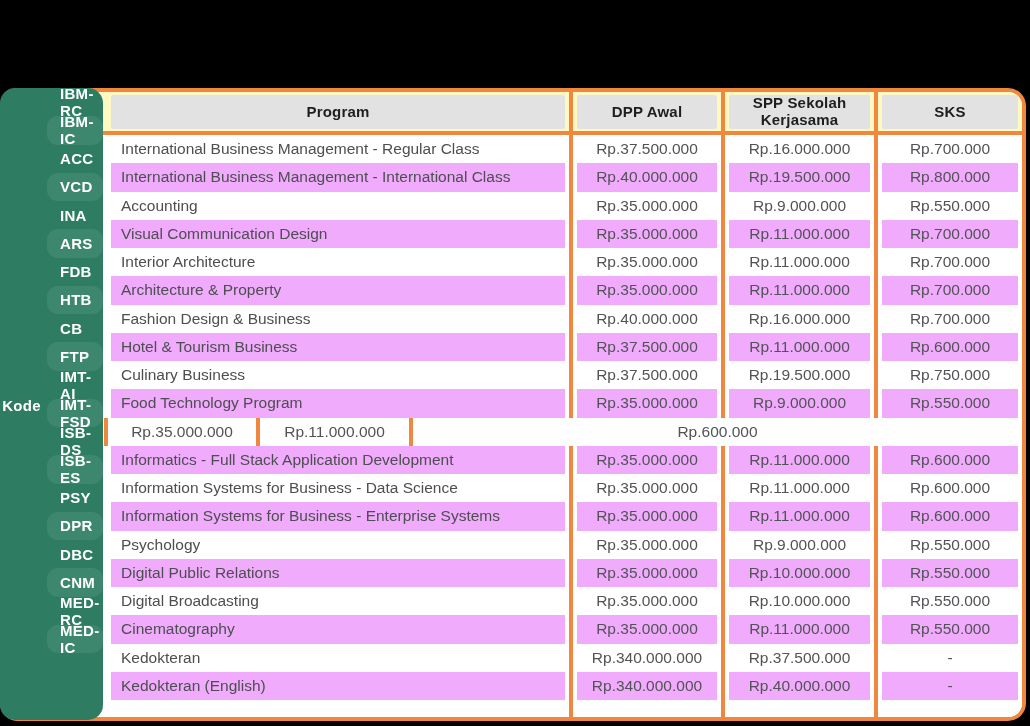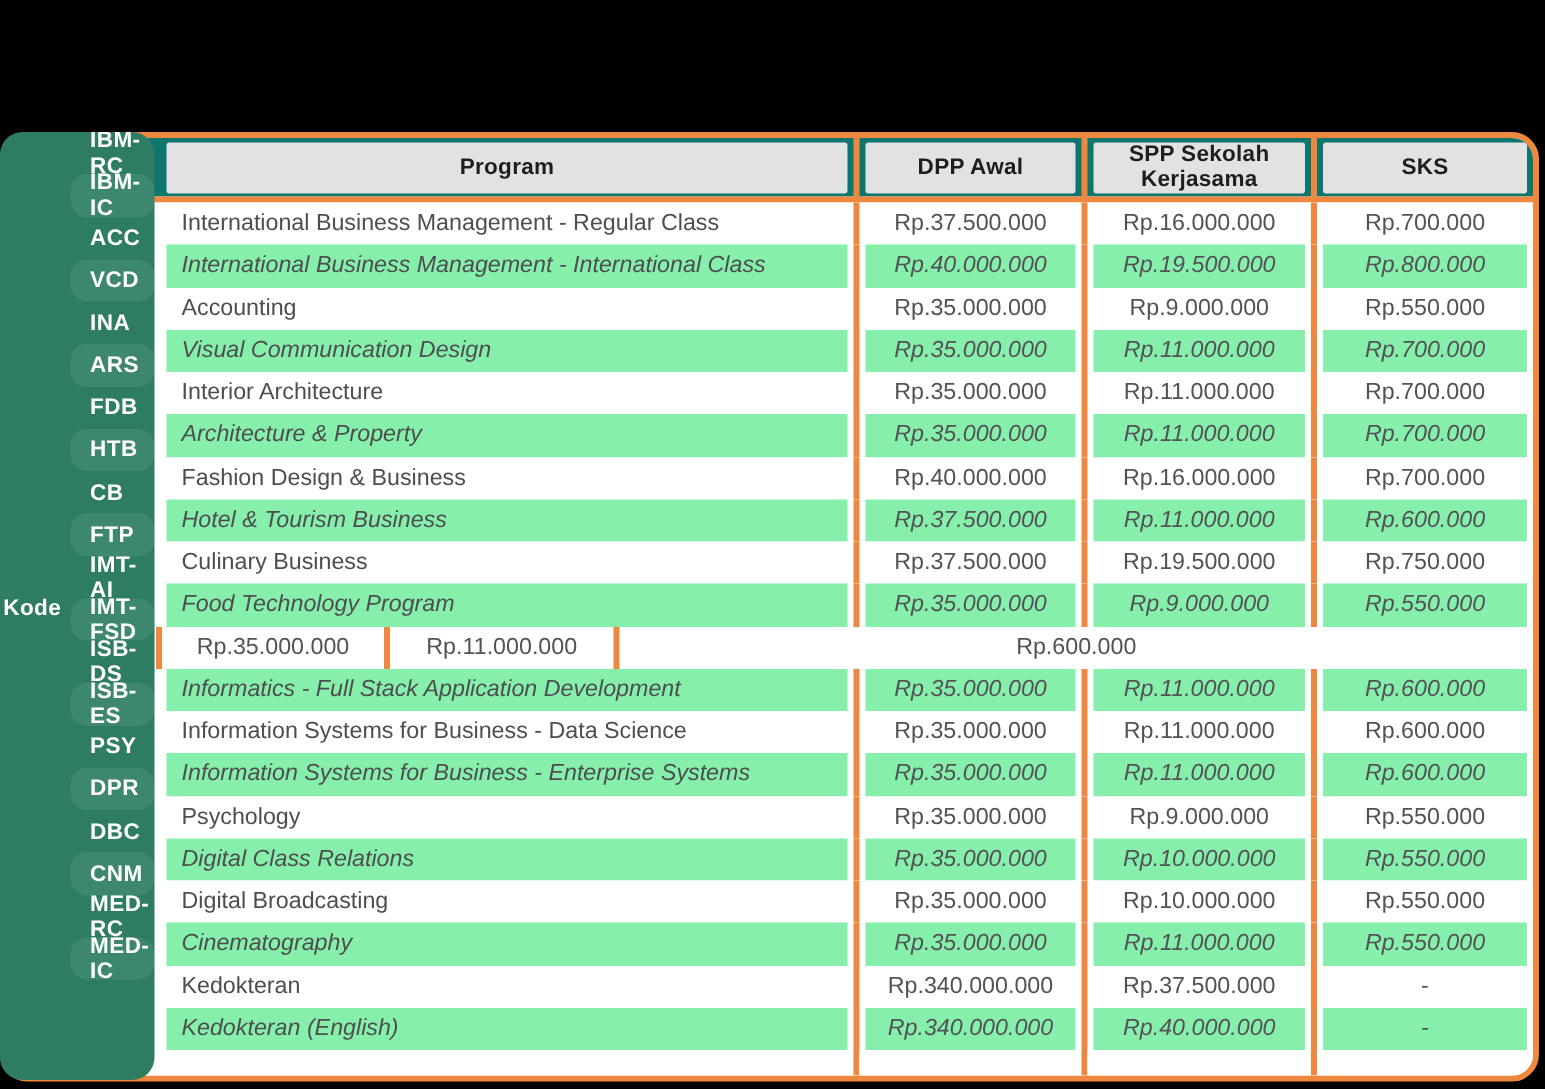--- a/index.html
+++ b/index.html
@@ -28,21 +28,21 @@
     border-radius: 18px;
     display: flex;
     flex-direction: column;
     overflow: hidden;
   }
   
   .header-row {
     display: flex;
     height: 39px;
     flex: 0 0 39px;
-    background: #0f766e;
+    background: #fef9c3;
   }
   .header-hr {
     flex: 0 0 4px;
     height: 4px;
     background: #f0873e;
   }
   .hcell { position: relative; display: flex; }
   .hcell-bg {
     flex: 1;
     margin: 3px 4px 2px 4px;
@@ -79,21 +79,21 @@
   }
   .tcell { display: flex; }
   .tcell-bg {
     flex: 1;
     display: flex;
     align-items: center;
     background: transparent;
     font-size: 15.5px;
     color: #525356;
   }
-  .trow.alt .tcell-bg { background: #86efac; font-style: italic; }
+  .trow.alt .tcell-bg { background: #f0abfc; }
   .tcell.program .tcell-bg {
     margin-left: 7px;
     margin-right: 4px;
     padding-left: 10px;
     justify-content: flex-start;
     color: #4d4e50;
   }
   .tcell.money .tcell-bg {
     margin-left: 4px;
     margin-right: 4px;
@@ -453,21 +453,21 @@
     </div>
     <div class="vline"></div>
     <div class="tcell money c-sks">
       <div class="tcell-bg">Rp.550.000</div>
     </div>
   </div>
 
   <div class="trow alt">
     <div class="c-kode"></div>
     <div class="tcell program c-program">
-      <div class="tcell-bg">Digital Class Relations</div>
+      <div class="tcell-bg">Digital Public Relations</div>
     </div>
     <div class="vline"></div>
     <div class="tcell money c-dpp">
       <div class="tcell-bg">Rp.35.000.000</div>
     </div>
     <div class="vline"></div>
     <div class="tcell money c-spp">
       <div class="tcell-bg">Rp.10.000.000</div>
     </div>
     <div class="vline"></div>

